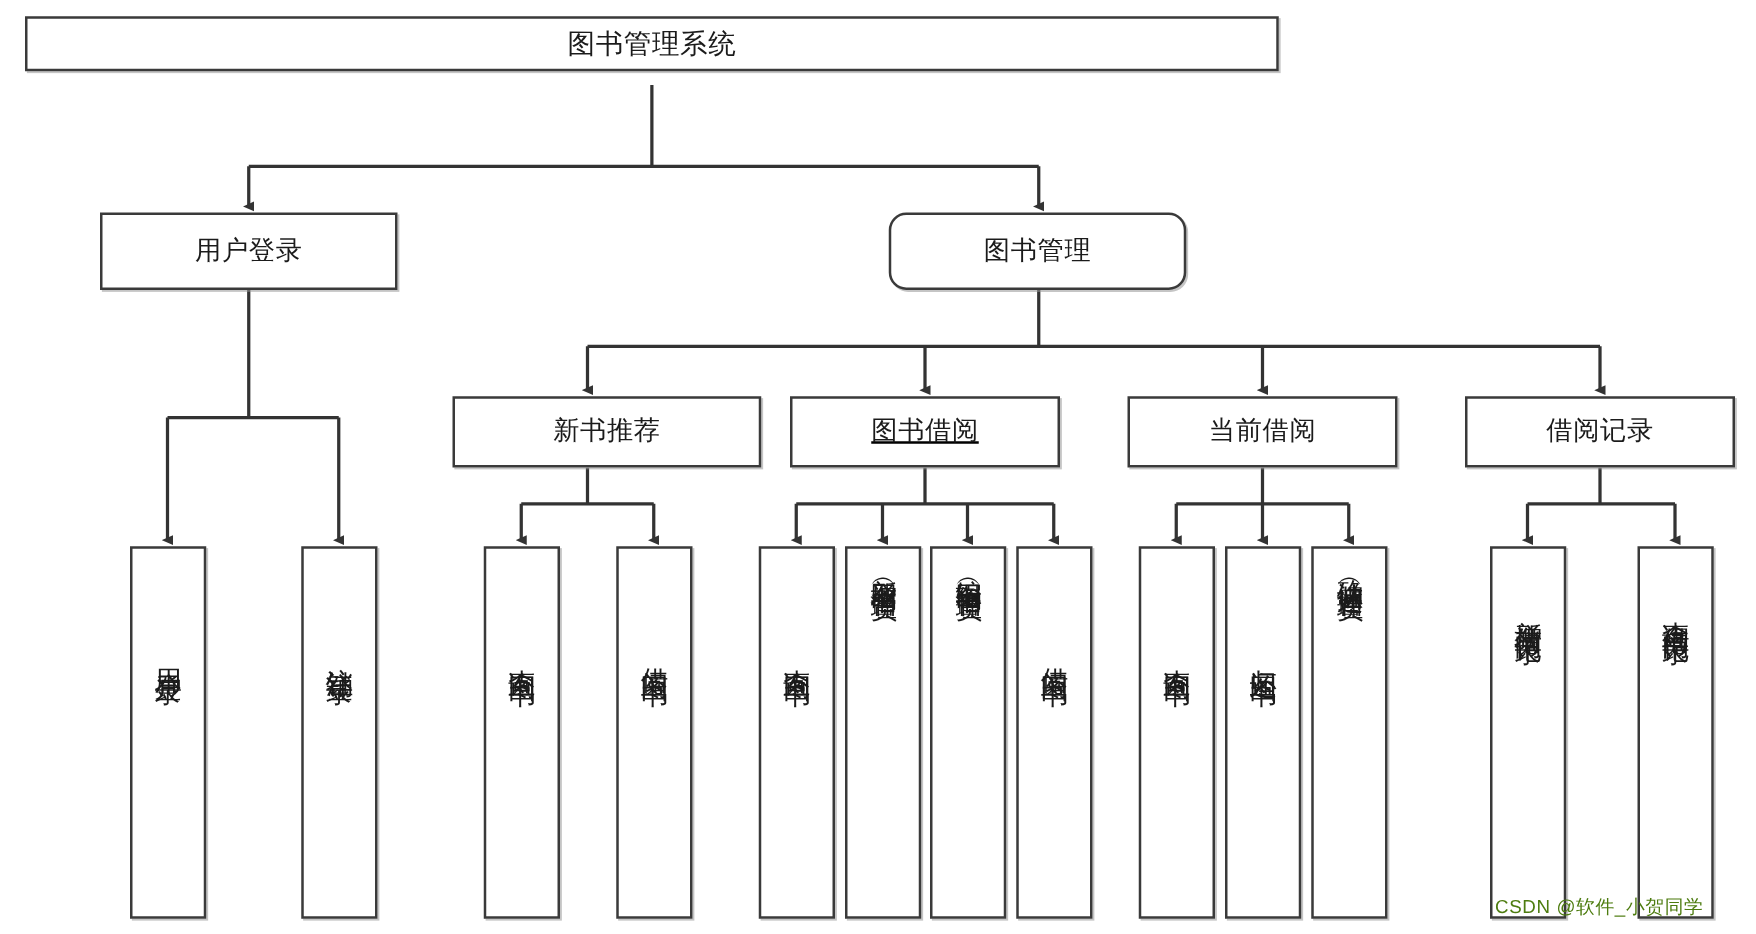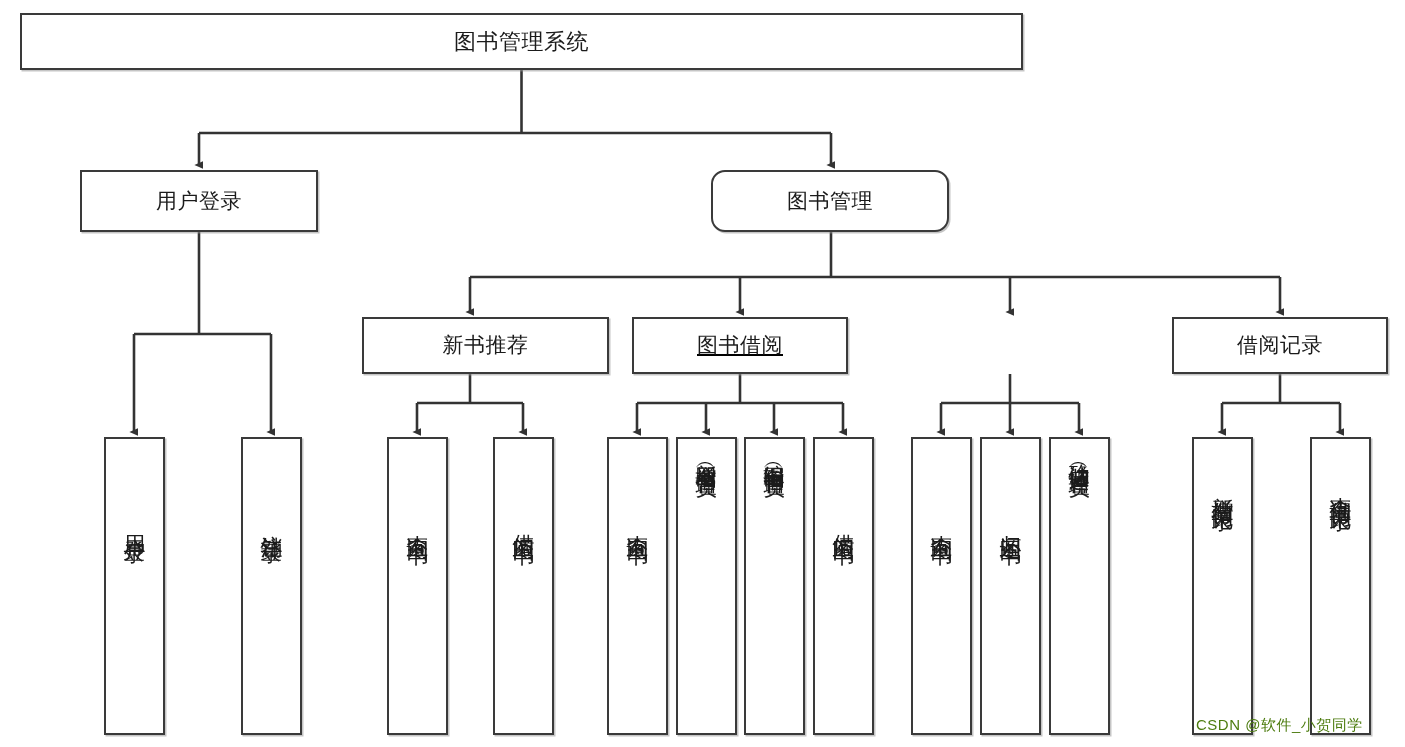--- a/index.html
+++ b/index.html
@@ -119,37 +119,40 @@
       <path d="M 1010 403 L 1010 432" marker-end="url(#arrowhead)"></path>
       <path d="M 1079 403 L 1079 432" marker-end="url(#arrowhead)"></path>
 
       <path d="M 1280 374 L 1280 403"></path>
       <path d="M 1222 403 L 1340 403"></path>
       <path d="M 1222 403 L 1222 432" marker-end="url(#arrowhead)"></path>
       <path d="M 1340 403 L 1340 432" marker-end="url(#arrowhead)"></path>
     </g>
   </svg>
 
-  <div class="node horiz root" style="left:20px;top:13px;width:1003px;height:57px;">
+  <div class="node horiz root" style="left:20px;top:13px;width:1003px;height:44px;">
     <span class="node-label">图书管理系统</span>
   </div>
 
   <div class="node horiz" style="left:80px;top:170px;width:238px;height:62px;">
     <span class="node-label">用户登录</span>
   </div>
   <div class="node horiz" style="left:711px;top:170px;width:238px;height:62px;border-radius:14px;">
     <span class="node-label">图书管理</span>
   </div>
 
   <div class="node horiz" style="left:362px;top:317px;width:247px;height:57px;">
     <span class="node-label">新书推荐</span>
   </div>
   <div class="node horiz" style="left:632px;top:317px;width:216px;height:57px;text-decoration:underline;">
     <span class="node-label">图书借阅</span>
   </div>
+  <div class="node horiz" style="left:902px;top:317px;width:216px;height:57px;">
+    <span class="node-label">当前借阅</span>
+  </div>
   <div class="node horiz" style="left:1172px;top:317px;width:216px;height:57px;">
     <span class="node-label">借阅记录</span>
   </div>
 
   <div class="node vert" style="left:104px;top:437px;width:61px;height:298px;padding-top:78px;">
     <span class="node-label">用户登录</span>
   </div>
   <div class="node vert" style="left:241px;top:437px;width:61px;height:298px;padding-top:78px;">
     <span class="node-label">注销登录</span>
   </div>

